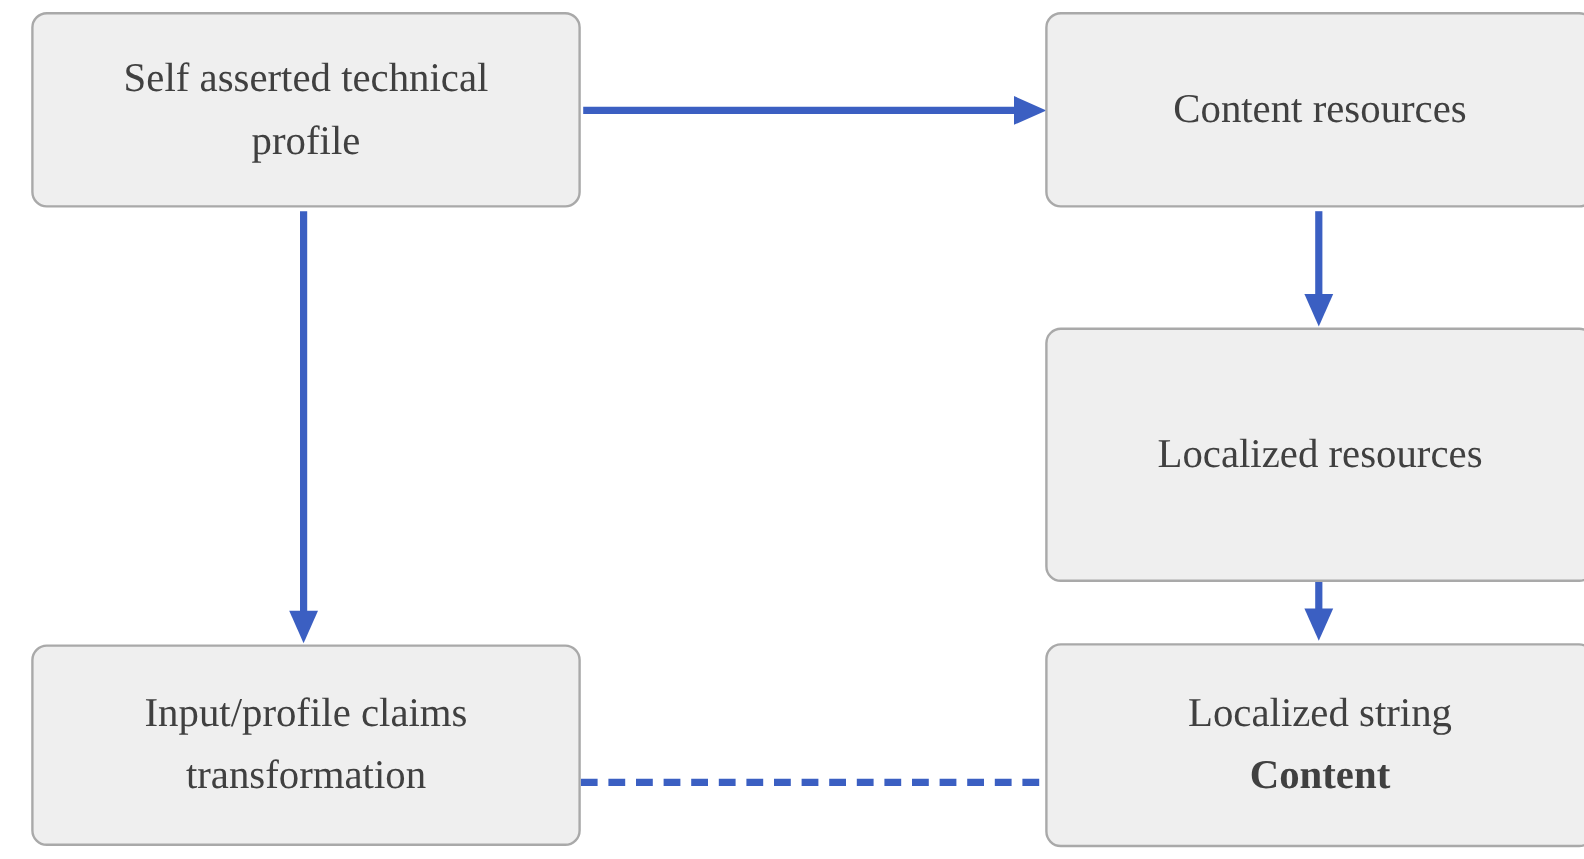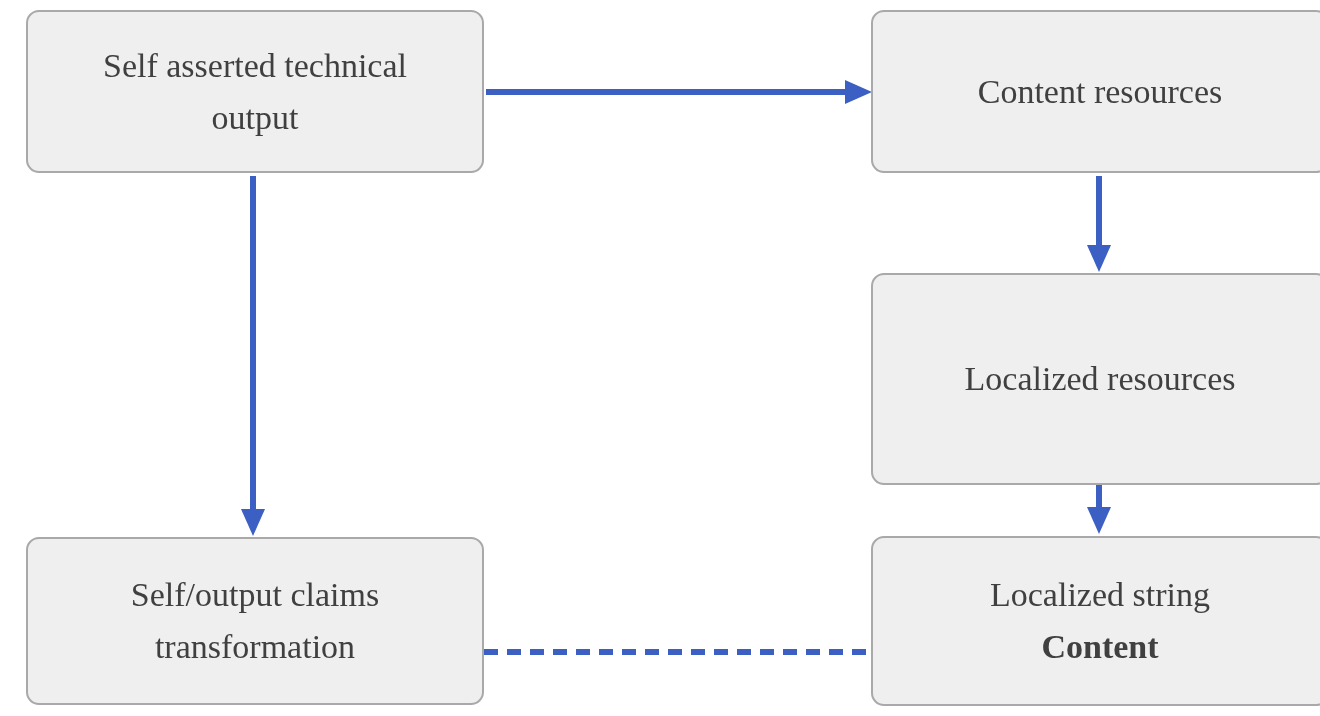--- a/index.html
+++ b/index.html
@@ -82,34 +82,34 @@
     </g>
 
     <g>
       <line class="dashed" x1="468" y1="652" x2="964" y2="652"></line>
       <polygon points="962,640 998,652 962,664"></polygon>
     </g>
   </svg>
 
   <div class="node node-self-asserted">
     <span class="line">Self asserted technical</span>
-    <span class="line">output</span>
+    <span class="line">profile</span>
   </div>
 
   <div class="node node-content-def">
     <span class="line">Content resources</span>
   </div>
 
   <div class="node node-loc-res">
     <span class="line">Localized resources</span>
   </div>
 
   <div class="node node-loc-str">
     <span class="line">Localized string</span>
     <span class="line bold">Content</span>
   </div>
 
   <div class="node node-claims-xform">
-    <span class="line">Self/output claims</span>
+    <span class="line">Input/profile claims</span>
     <span class="line">transformation</span>
   </div>
 
 </div>
 
 </body></html>

